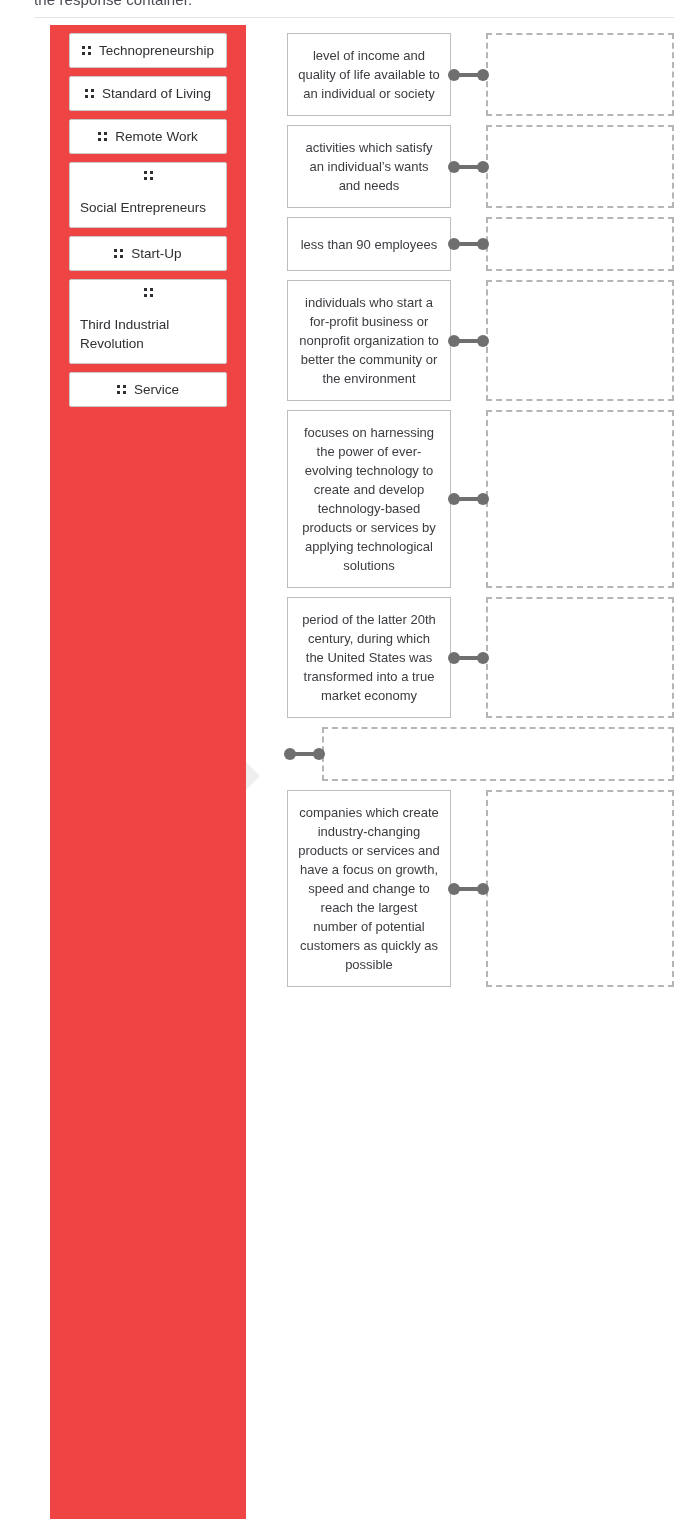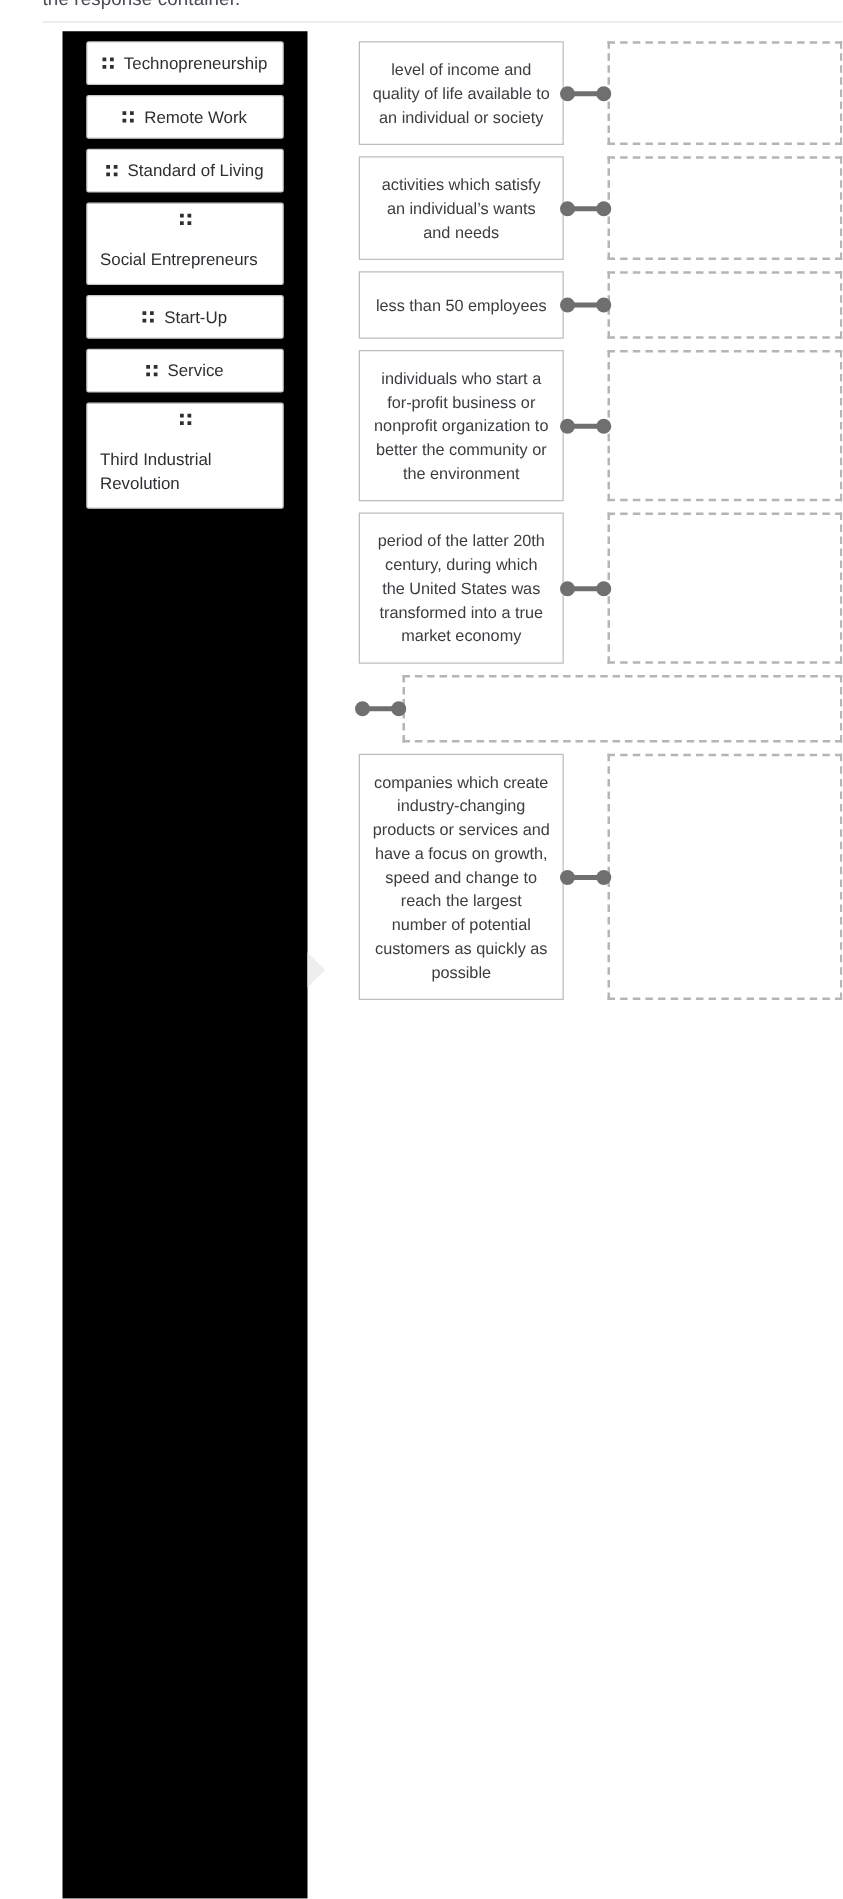--- a/index.html
+++ b/index.html
@@ -43,21 +43,21 @@
     width: 624px;
     height: 1494px;
   }
 
   
   .bank {
     position: absolute;
     left: 0; top: 0;
     width: 196px;
     height: 1494px;
-    background: #000000;
+    background: #ef4444;
     padding-top: 8px;
   }
   .bank-inner {
     display: flex;
     flex-direction: column;
     align-items: center;
     gap: 8px;
   }
   .chip {
     background: #ffffff;
@@ -193,66 +193,66 @@
             </span>
             <span class="chip-label">Technopreneurship</span>
           </div>
           <div class="chip wide">
             <span class="handle">
               <i></i>
               <i></i>
               <i></i>
               <i></i>
             </span>
+            <span class="chip-label">Standard of Living</span>
+          </div>
+          <div class="chip wide">
+            <span class="handle">
+              <i></i>
+              <i></i>
+              <i></i>
+              <i></i>
+            </span>
             <span class="chip-label">Remote Work</span>
           </div>
-          <div class="chip wide">
-            <span class="handle">
-              <i></i>
-              <i></i>
-              <i></i>
-              <i></i>
-            </span>
-            <span class="chip-label">Standard of Living</span>
-          </div>
           <div class="chip stacked">
             <span class="handle">
               <i></i>
               <i></i>
               <i></i>
               <i></i>
             </span>
             <span class="chip-label">Social Entrepreneurs</span>
           </div>
           <div class="chip wide">
             <span class="handle">
               <i></i>
               <i></i>
               <i></i>
               <i></i>
             </span>
             <span class="chip-label">Start-Up</span>
           </div>
+          <div class="chip stacked">
+            <span class="handle">
+              <i></i>
+              <i></i>
+              <i></i>
+              <i></i>
+            </span>
+            <span class="chip-label">Third Industrial Revolution</span>
+          </div>
           <div class="chip wide">
             <span class="handle">
               <i></i>
               <i></i>
               <i></i>
               <i></i>
             </span>
             <span class="chip-label">Service</span>
-          </div>
-          <div class="chip stacked">
-            <span class="handle">
-              <i></i>
-              <i></i>
-              <i></i>
-              <i></i>
-            </span>
-            <span class="chip-label">Third Industrial Revolution</span>
           </div>
         </div>
     </div>
     <div class="bank-arrow"></div>
 
     <div class="matches" id="matches">
         <div class="match-row">
           <div class="prompt">level of income and quality of life available to an individual or society</div>
           <div class="connector">
             <span class="bar"></span>
@@ -264,30 +264,39 @@
         <div class="match-row">
           <div class="prompt">activities which satisfy an individual’s wants and needs</div>
           <div class="connector">
             <span class="bar"></span>
             <span class="knob left"></span>
             <span class="knob right"></span>
           </div>
           <div class="dropzone"></div>
         </div>
         <div class="match-row">
-          <div class="prompt">less than 50 employees</div>
+          <div class="prompt">less than 90 employees</div>
           <div class="connector">
             <span class="bar"></span>
             <span class="knob left"></span>
             <span class="knob right"></span>
           </div>
           <div class="dropzone"></div>
         </div>
         <div class="match-row">
           <div class="prompt">individuals who start a for-profit business or nonprofit organization to better the community or the environment</div>
+          <div class="connector">
+            <span class="bar"></span>
+            <span class="knob left"></span>
+            <span class="knob right"></span>
+          </div>
+          <div class="dropzone"></div>
+        </div>
+        <div class="match-row">
+          <div class="prompt">focuses on harnessing the power of ever-evolving technology to create and develop technology-based products or services by applying technological solutions</div>
           <div class="connector">
             <span class="bar"></span>
             <span class="knob left"></span>
             <span class="knob right"></span>
           </div>
           <div class="dropzone"></div>
         </div>
         <div class="match-row">
           <div class="prompt">period of the latter 20th century, during which the United States was transformed into a true market economy</div>
           <div class="connector">

